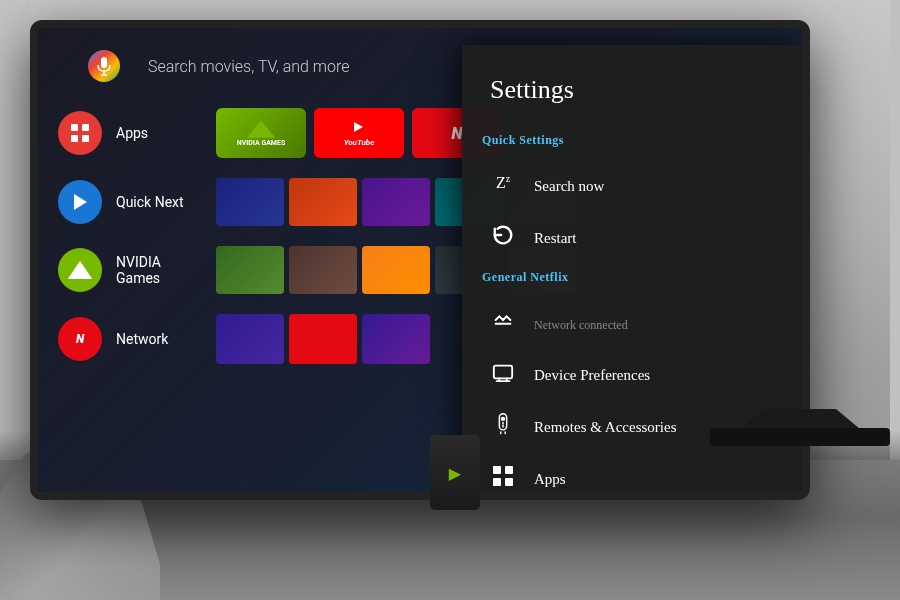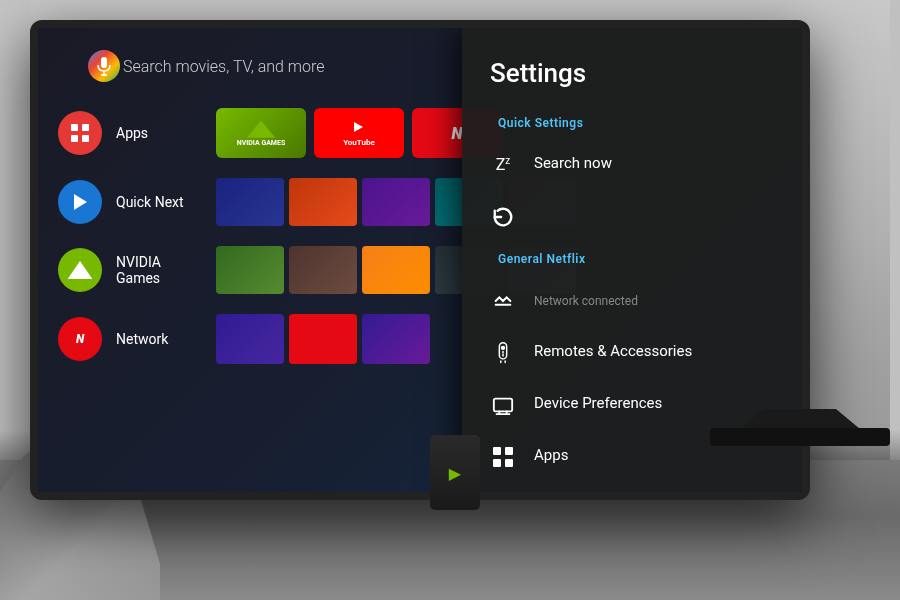--- a/index.html
+++ b/index.html
@@ -49,21 +49,21 @@
       opacity: 0.6;
     }
 
     
     .search-bar {
       position: absolute;
       top: 22px;
       left: 50px;
       display: flex;
       align-items: center;
-      gap: 3px;
+      gap: 28px;
       justify-content: flex-end;
     }
 
     .mic-circle {
       width: 32px;
       height: 32px;
       border-radius: 50%;
       background: linear-gradient(135deg, #4285f4, #ea4335, #fbbc05, #34a853);
       display: flex;
       align-items: center;
@@ -138,20 +138,21 @@
 
     
     .thumb-youtube {
       background: #ff0000;
       display: flex;
       align-items: center;
       justify-content: center;
       color: #fff;
       font-size: 11px;
       font-weight: bold;
+      font-style: italic;
     }
 
     
     .thumb-netflix-app {
       background: #e50914;
       display: flex;
       align-items: center;
       justify-content: center;
       color: #fff;
       font-size: 13px;
@@ -168,48 +169,49 @@
 
     .movie-grid {
       display: flex;
       gap: 5px;
       margin-left: 10px;
     }
 
     
     .settings-panel {
       position: absolute;
-      top: 0;
+      top: 17px;
       right: 0;
       width: 340px;
       height: 100%;
       background: rgba(30, 30, 30, 0.97);
       box-shadow: -4px 0 30px rgba(0,0,0,0.8);
       overflow-y: auto;
       padding: 30px 0 20px 0;
+      font-family: Liberation Serif, serif;
     }
 
     .settings-title {
       font-size: 26px;
       font-weight: 500;
       color: #fff;
       padding: 0 28px 18px 28px;
     }
 
     .settings-section-label {
       font-size: 12px;
       font-weight: 600;
       color: #4fc3f7;
-      padding: 10px 28px 8px 36px;
+      padding: 10px 28px 8px 20px;
       letter-spacing: 0.5px;
     }
 
     .settings-item {
       display: flex;
-      align-items: center;
+      align-items: flex-end;
       padding: 12px 28px;
       gap: 18px;
       cursor: pointer;
       transition: background 0.15s;
     }
 
     .settings-item-icon {
       width: 26px;
       height: 26px;
       display: flex;
@@ -512,33 +514,50 @@
         </div>
       </div>
 
       <div class="settings-item">
         <div class="settings-item-icon">
           <svg width="22" height="22" viewBox="0 0 24 24" fill="none" stroke="white" stroke-width="2.5" stroke-linecap="round">
             <path d="M3 12 A9 9 0 1 0 6 5.3"></path>
             <polyline points="3,5 3,12 10,12"></polyline>
           </svg>
         </div>
+        <div class="settings-item-text">
+          <div class="settings-item-label">Restart</div>
+        </div>
       </div>
 
       <div class="settings-section-label">General Netflix</div>
 
       <div class="settings-item">
         <div class="settings-item-icon">
           <svg width="22" height="22" viewBox="0 0 24 24" fill="none" stroke="white" stroke-width="2.2" stroke-linecap="round">
             <path d="M4 12 L8 8 L12 12 L16 8 L20 12"></path>
             <line x1="4" y1="16" x2="20" y2="16"></line>
           </svg>
         </div>
         <div class="settings-item-text">
           <div class="settings-item-sub">Network connected</div>
+        </div>
+      </div>
+
+      <div class="settings-item">
+        <div class="settings-item-icon">
+          <svg width="22" height="22" viewBox="0 0 24 24" fill="none" stroke="white" stroke-width="2" stroke-linecap="round">
+            <rect x="2" y="5" width="20" height="14" rx="2"></rect>
+            <line x1="8" y1="19" x2="8" y2="22"></line>
+            <line x1="16" y1="19" x2="16" y2="22"></line>
+            <line x1="5" y1="22" x2="19" y2="22"></line>
+          </svg>
+        </div>
+        <div class="settings-item-text">
+          <div class="settings-item-label">Device Preferences</div>
         </div>
       </div>
 
       <div class="settings-item">
         <div class="settings-item-icon">
           <svg width="18" height="22" viewBox="0 0 18 30" fill="none" stroke="white" stroke-width="2" stroke-linecap="round">
             <rect x="4" y="1" width="10" height="22" rx="5"></rect>
             <circle cx="9" cy="8" r="2" fill="white"></circle>
             <line x1="9" y1="13" x2="9" y2="15"></line>
             <line x1="9" y1="17" x2="9" y2="19"></line>
@@ -546,34 +565,20 @@
             <line x1="12" y1="26" x2="12" y2="28"></line>
           </svg>
         </div>
         <div class="settings-item-text">
           <div class="settings-item-label">Remotes &amp; Accessories</div>
         </div>
       </div>
 
       <div class="settings-item">
         <div class="settings-item-icon">
-          <svg width="22" height="22" viewBox="0 0 24 24" fill="none" stroke="white" stroke-width="2" stroke-linecap="round">
-            <rect x="2" y="5" width="20" height="14" rx="2"></rect>
-            <line x1="8" y1="19" x2="8" y2="22"></line>
-            <line x1="16" y1="19" x2="16" y2="22"></line>
-            <line x1="5" y1="22" x2="19" y2="22"></line>
-          </svg>
-        </div>
-        <div class="settings-item-text">
-          <div class="settings-item-label">Device Preferences</div>
-        </div>
-      </div>
-
-      <div class="settings-item">
-        <div class="settings-item-icon">
           <svg width="22" height="22" viewBox="0 0 22 22" fill="white">
             <rect x="1" y="1" width="8" height="8" rx="1"></rect>
             <rect x="13" y="1" width="8" height="8" rx="1"></rect>
             <rect x="1" y="13" width="8" height="8" rx="1"></rect>
             <rect x="13" y="13" width="8" height="8" rx="1"></rect>
           </svg>
         </div>
         <div class="settings-item-text">
           <div class="settings-item-label">Apps</div>
         </div>

